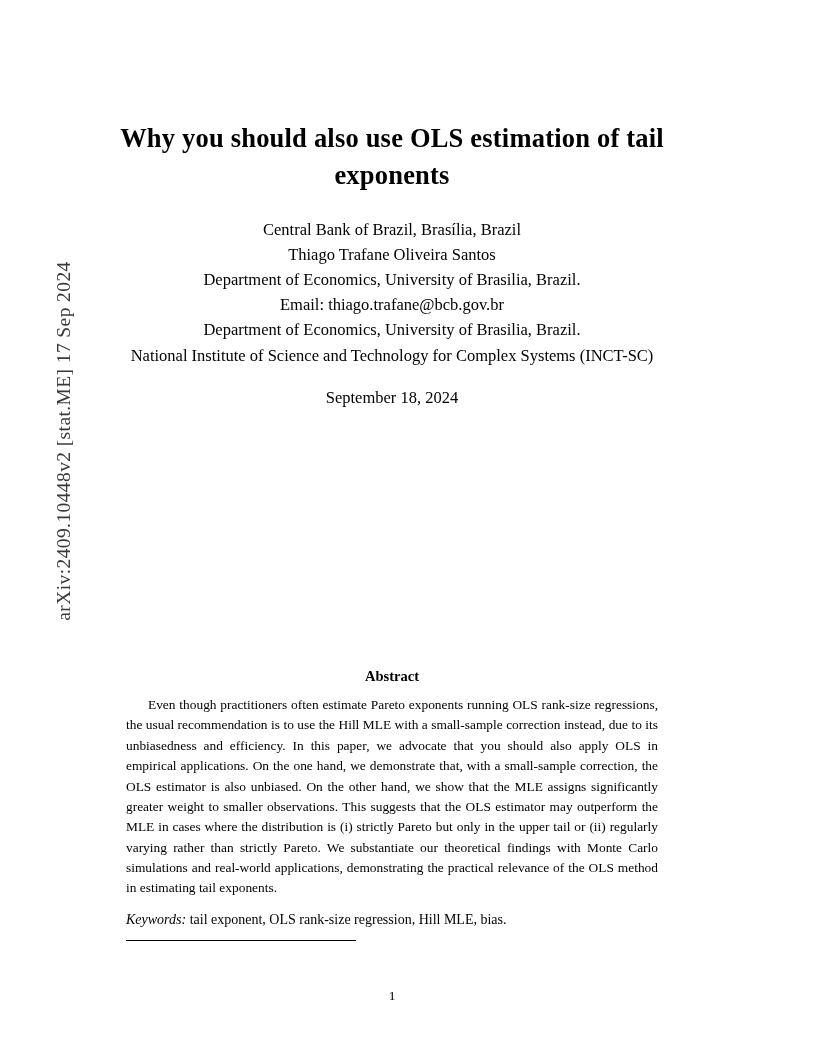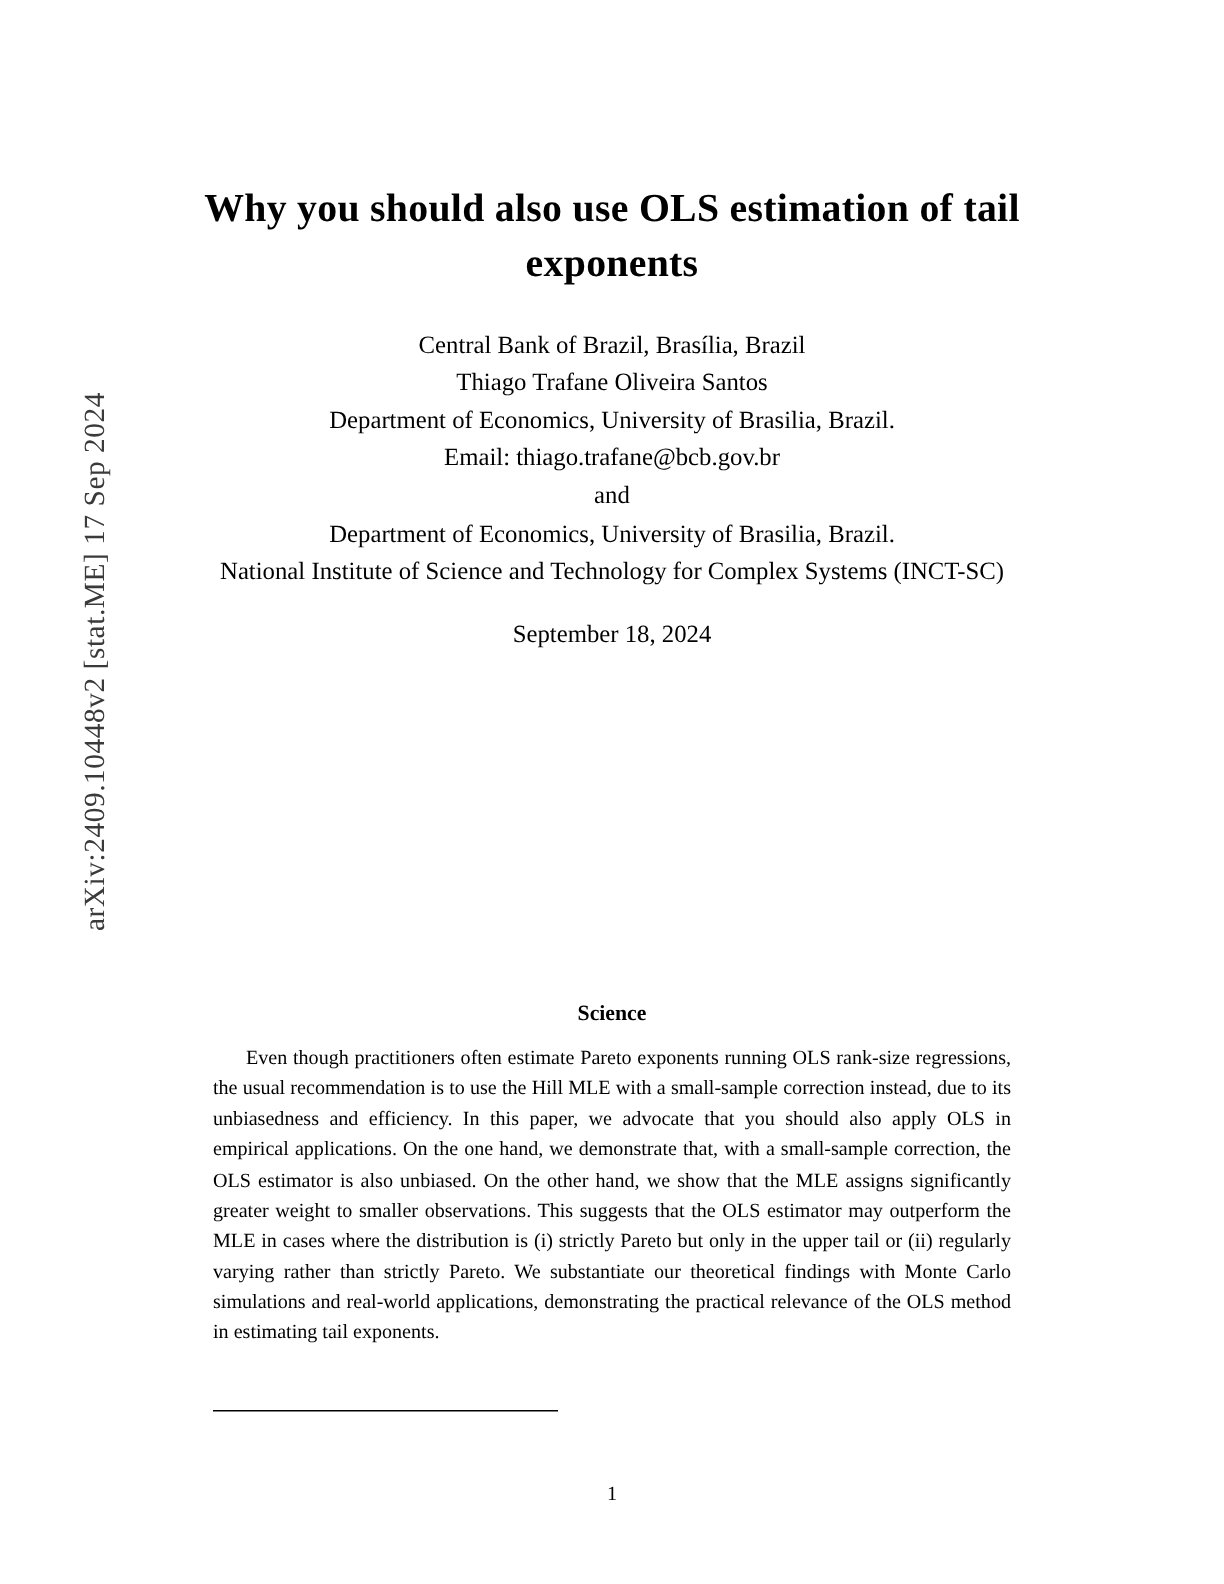--- a/index.html
+++ b/index.html
@@ -30,21 +30,21 @@
     transform: rotate(-90deg);
     transform-origin: center center;
     font-family: "Liberation Serif", serif;
     font-size: 19.5px;
     letter-spacing: 0.4px;
     color: #3a3a3a;
     white-space: nowrap;
   }
   .content {
     position: absolute;
-    left: 106px;
+    left: 90px;
     top: 0;
     width: 604px;
     height: 1056px;
   }
   .title {
     margin-top: 120px;
     font-size: 26.5px;
     font-weight: bold;
     text-align: center;
     line-height: 1.38;
@@ -136,32 +136,32 @@
 
   <div class="content">
 
     <div class="title">Why you should also use OLS estimation of tail exponents</div>
 
     <div class="authors">
       <span class="line">Central Bank of Brazil, Brasília, Brazil</span>
       <span class="line">Thiago Trafane Oliveira Santos</span>
       <span class="line">Department of Economics, University of Brasilia, Brazil.</span>
       <span class="line">Email: thiago.trafane@bcb.gov.br</span>
-      <span class="line">and</span>
       <span class="line">Department of Economics, University of Brasilia, Brazil.</span>
       <span class="line">National Institute of Science and Technology for Complex Systems (INCT-SC)</span>
     </div>
 
     <div class="date">September 18, 2024</div>
 
     <div class="abstract-wrap">
-      <div class="abstract-heading">Science</div>
+      <div class="abstract-heading">Abstract</div>
       <div class="abstract-body">Even though practitioners often estimate Pareto exponents running OLS rank-size regressions, the usual recommendation is to use the Hill MLE with a small-sample correction instead, due to its unbiasedness and efficiency. In this paper, we advocate that you should also apply OLS in empirical applications. On the one hand, we demonstrate that, with a small-sample correction, the OLS estimator is also unbiased. On the other hand, we show that the MLE assigns significantly greater weight to smaller observations. This suggests that the OLS estimator may outperform the MLE in cases where the distribution is (i) strictly Pareto but only in the upper tail or (ii) regularly varying rather than strictly Pareto. We substantiate our theoretical findings with Monte Carlo simulations and real-world applications, demonstrating the practical relevance of the OLS method in estimating tail exponents.</div>
     </div>
 
+    <div class="keywords"><em>Keywords:</em> <span>tail exponent, OLS rank-size regression, Hill MLE, bias.</span></div>
 
     <div class="footnote-rule"></div>
 
 
     <div class="page-number">1</div>
 
   </div>
 </div>
 
 </body></html>

